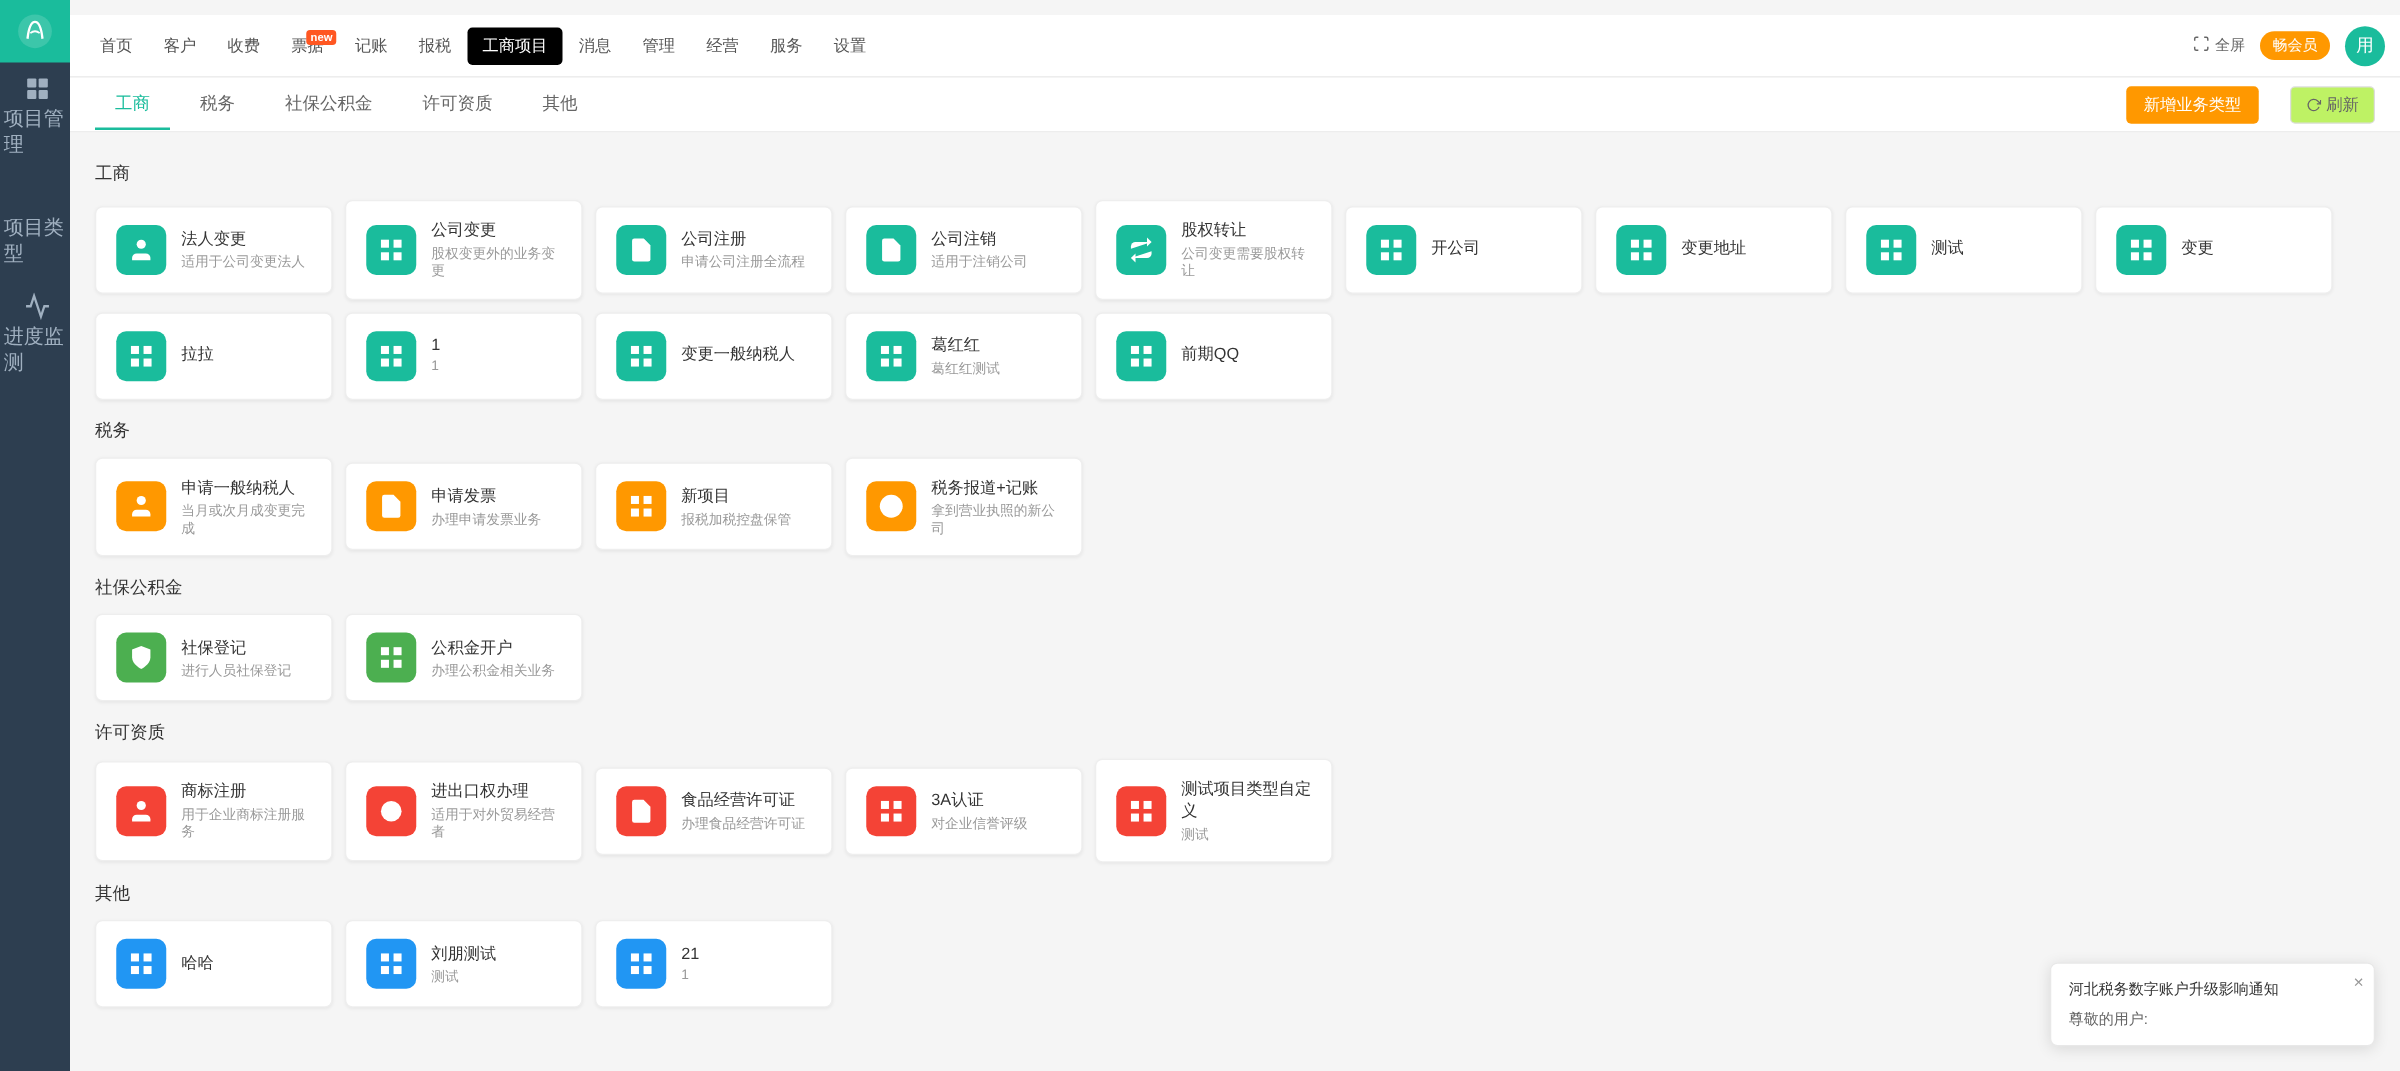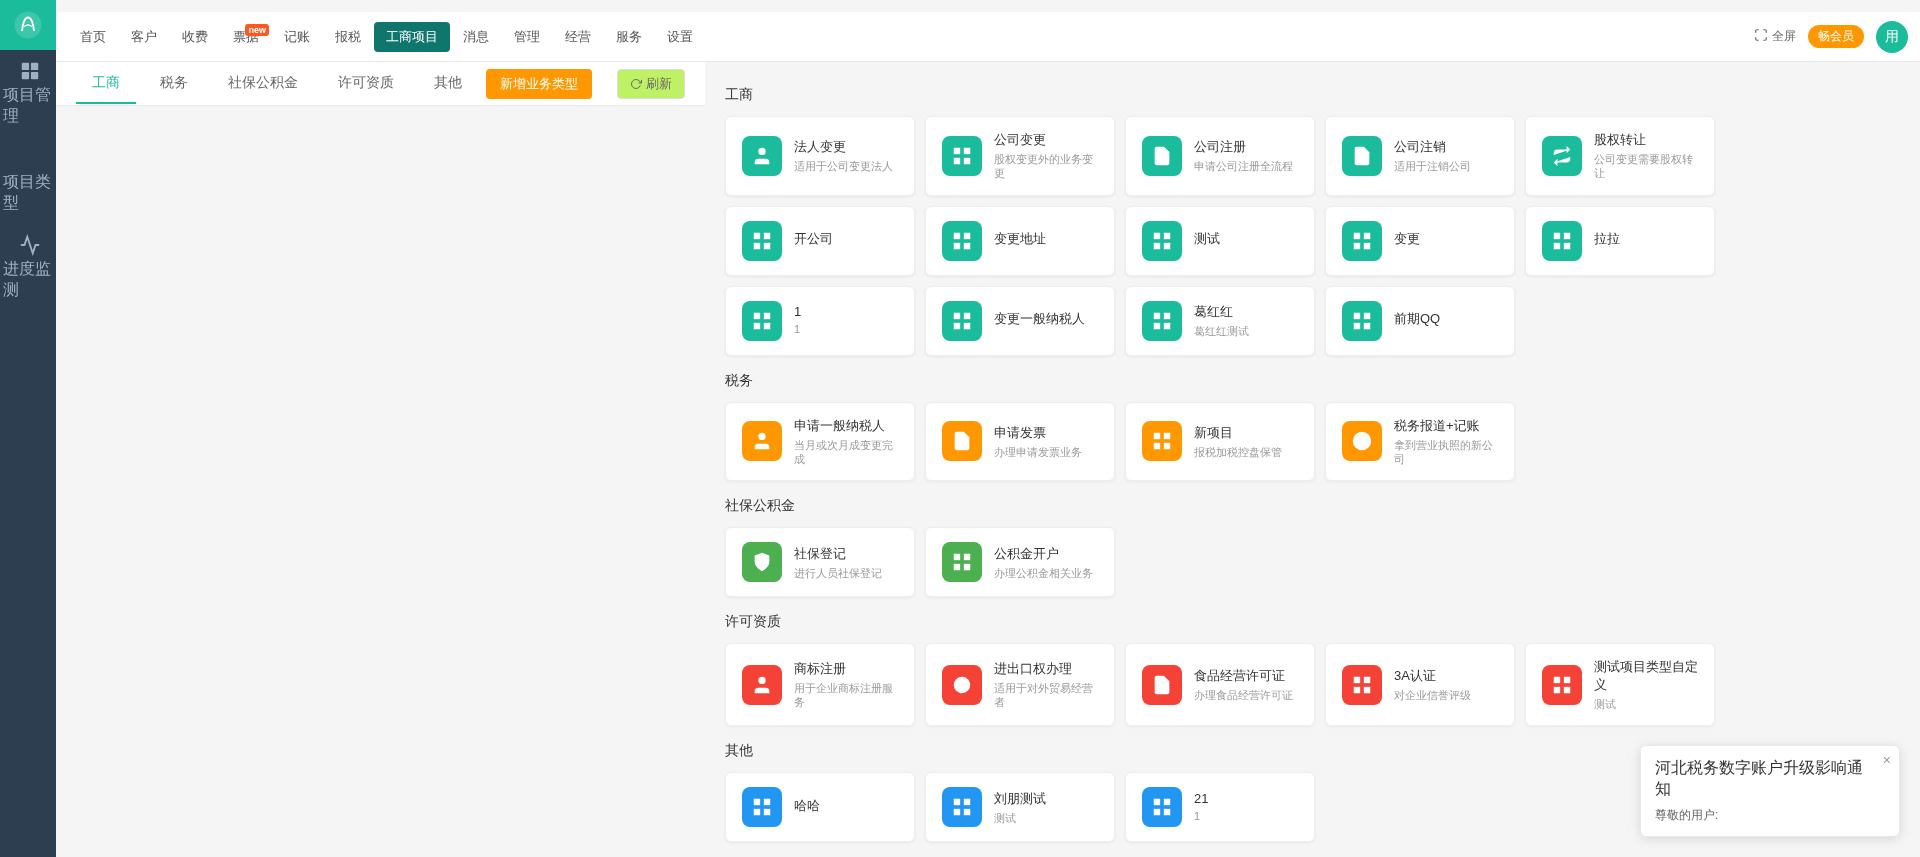--- a/index.html
+++ b/index.html
@@ -57,21 +57,21 @@
     .nav-item {
       padding: 6px 12px;
       font-size: 13px;
       color: #555;
       cursor: pointer;
       border-radius: 4px;
       white-space: nowrap;
       position: relative;
     }
     .nav-item.active {
-      background: #0f766e;
+      background: #000000;
       color: #fff;
       border-radius: 4px;
     }
     .nav-badge {
       position: absolute;
       top: 2px;
       right: 2px;
       background: #ff5722;
       color: #fff;
       font-size: 9px;
@@ -109,21 +109,21 @@
       background: #1abc9c;
       display: flex;
       align-items: center;
       justify-content: center;
       color: #fff;
       font-size: 14px;
       cursor: pointer;
     }
 
     
-    .content { flex: 1; display: flex; flex-direction: row; overflow: hidden; }
+    .content { flex: 1; display: flex; flex-direction: column; overflow: hidden; }
 
     
     .tabbar {
       background: #fff;
       border-bottom: 1px solid #e8e8e8;
       display: flex;
       align-items: center;
       padding: 0 20px;
       height: 44px;
       flex-shrink: 0;
@@ -177,20 +177,21 @@
       margin-bottom: 12px;
       margin-top: 8px;
     }
 
     
     .cards-grid {
       display: flex;
       flex-wrap: wrap;
       gap: 10px;
       margin-bottom: 16px;
+      align-items: center;
     }
 
     .card {
       background: #fff;
       border-radius: 6px;
       padding: 14px 16px;
       display: flex;
       align-items: center;
       gap: 12px;
       width: 190px;
@@ -245,21 +246,21 @@
     }
     .notification-popup .close-btn {
       position: absolute;
       top: 6px;
       right: 8px;
       cursor: pointer;
       color: #999;
       font-size: 14px;
     }
     .notification-popup .notif-title {
-      font-size: 16px;
+      font-size: 12px;
       font-weight: 500;
       color: #333;
       margin-bottom: 6px;
       padding-right: 16px;
     }
     .notification-popup .notif-content {
       font-size: 12px;
       color: #666;
       line-height: 1.5;
     }

